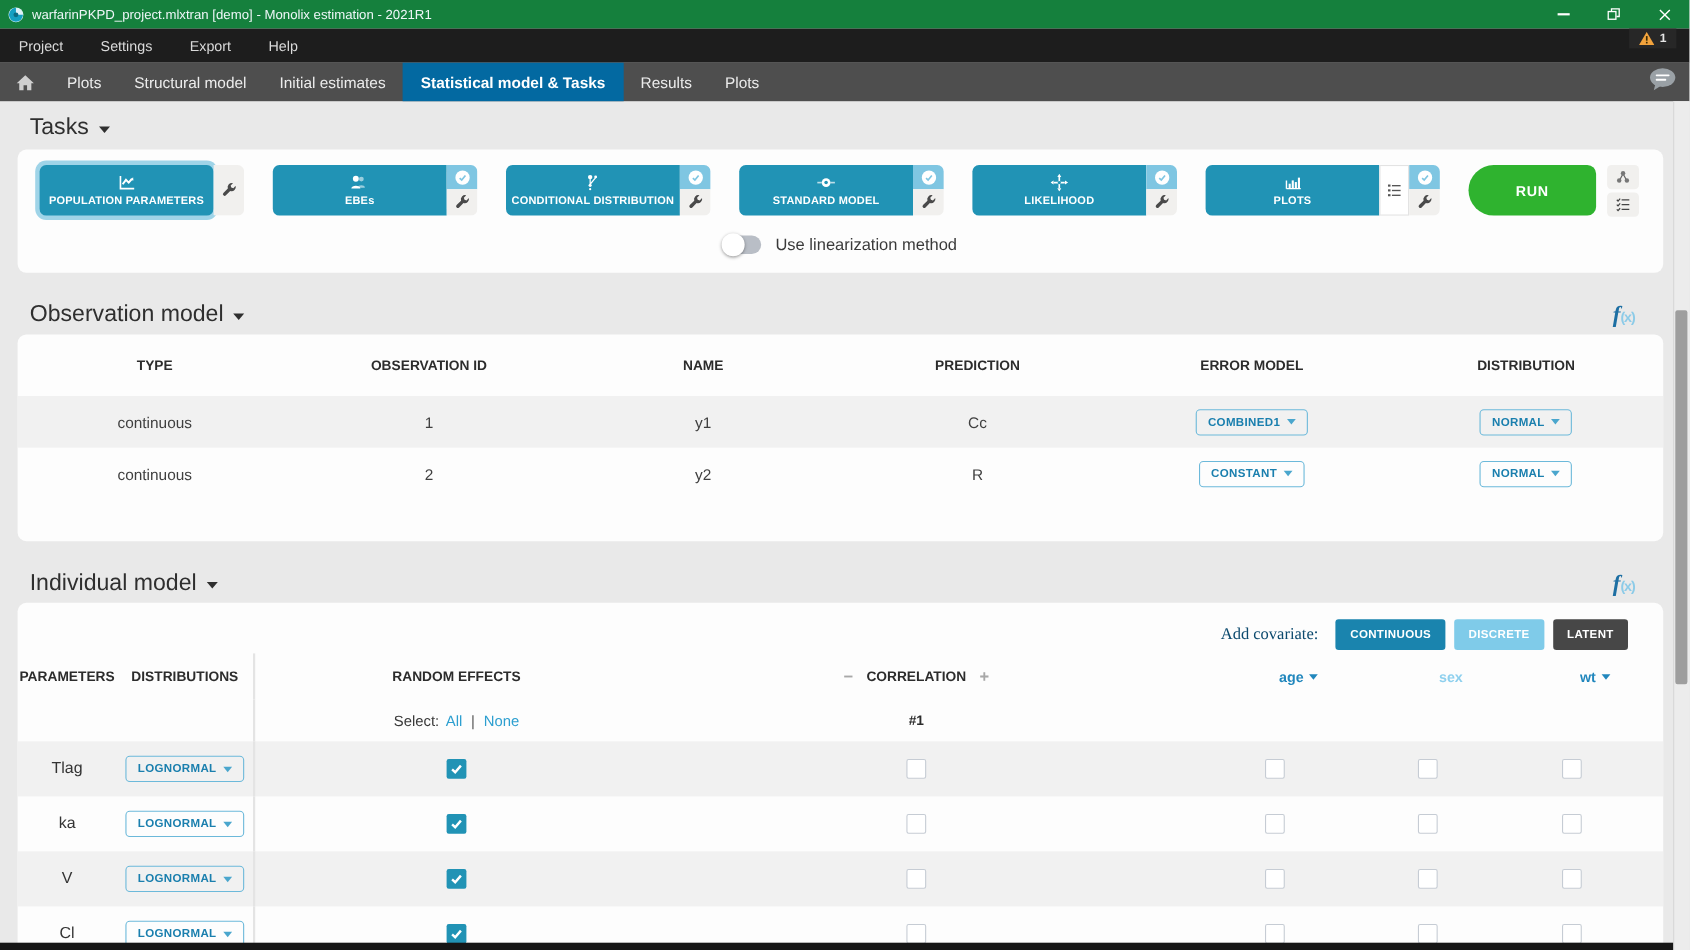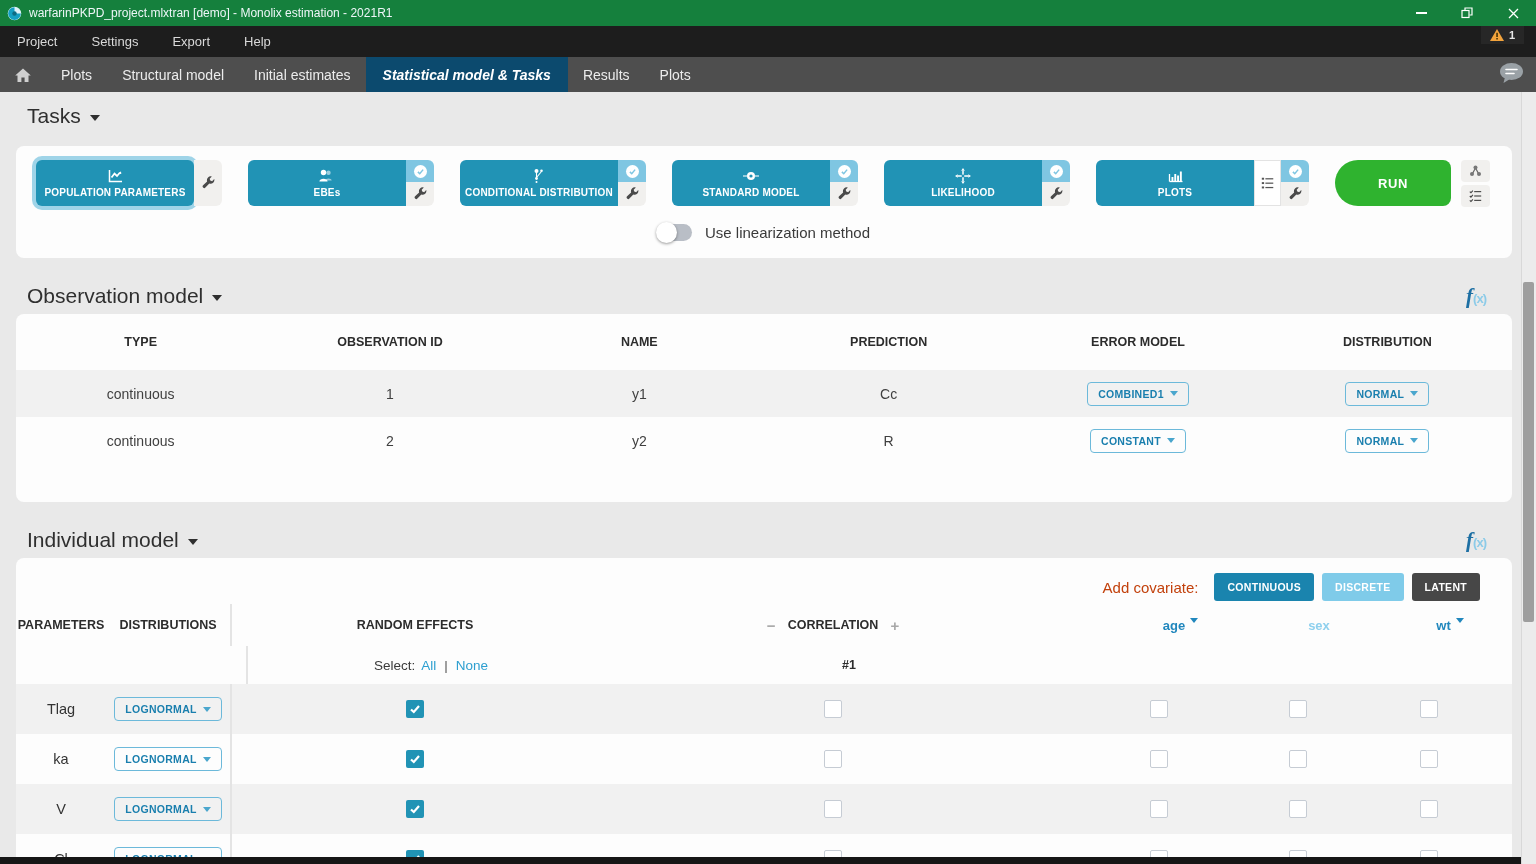--- a/index.html
+++ b/index.html
@@ -17,33 +17,33 @@
   .min-glyph { width:11px; height:1.5px; background:#fff; }
   
   .menubar { height:31px; background:#1d1d1d; display:flex; align-items:flex-start; }
   .menu-item { color:#d9d9d9; font-size:13px; padding:0 17px; height:100%; display:flex; align-items:center; cursor:pointer; }
   .warning-chip { margin-left:auto; margin-right:12px; background:#272727; padding:3px 9px; display:flex; align-items:center; gap:5px; cursor:pointer; }
   .warning-count { color:#e6e6e6; font-size:11px; font-weight:bold; }
   
   .tabbar { height:35px; background:#4e4e4e; display:flex; align-items:stretch; }
   .home-btn { width:46px; display:flex; align-items:center; justify-content:center; cursor:pointer; }
   .tab { color:#ececec; font-size:14px; padding:0 15px; display:flex; align-items:center; cursor:pointer; }
-  .tab.active { background:#0c4a6e; color:#fff; font-weight:bold; padding:0 17px;font-style:italic; }
+  .tab.active { background:#0369a1; color:#fff; font-weight:bold; padding:0 17px; }
   .chat-btn { margin-left:auto; margin-right:12px; align-self:center; cursor:pointer; }
   
   .content { padding:0 24px 0 16px; }
   .section-head { display:flex; align-items:center; margin-left:11px; height:32px; margin-top:8px; }
   .section-title { font-size:21px; color:#2f2f2f; font-weight:normal; }
   .head-caret { width:0; height:0; border-left:5px solid transparent; border-right:5px solid transparent; border-top:6px solid #2f2f2f; margin-left:9px; margin-top:4px; cursor:pointer; }
   .fx-btn { margin-left:auto; margin-right:26px; cursor:pointer; display:flex; align-items:baseline; }
   .fx-f { font-family:"Liberation Serif", serif; font-style:italic; font-weight:bold; font-size:21px; color:#1d6fa3; }
   .fx-x { font-size:13px; font-weight:bold; color:#8ccbe8; letter-spacing:-1px; }
   .card { background:#fdfdfd; border-radius:8px; width:1496px; }
   
-  .tasks-card { height:112px; margin-top:14px; }
+  .tasks-card { height:112px; margin-top:4px; }
   .tasks-row { display:flex; gap:26px; padding:14px 40px 0 20px; align-items:flex-start; }
   .task { display:flex; height:46px; }
   .task-main { width:158px; background:#2193b5; border:none; border-radius:6px 0 0 6px; color:#fff; display:flex; flex-direction:column; align-items:center; justify-content:center; gap:3px; cursor:pointer; }
   .task.selected .task-main { border-radius:6px; box-shadow:0 0 0 4px #9fd4e8; }
   .task-label { font-size:10px; font-weight:bold; letter-spacing:.2px; white-space:nowrap; }
   .task-side { width:28px; display:flex; flex-direction:column; border-radius:0 6px 6px 0; overflow:hidden; }
   .badge { height:22px; background:#7fc6e2; display:flex; align-items:center; justify-content:center; }
   .badge-circle { width:13px; height:13px; background:#fff; border-radius:50%; display:flex; align-items:center; justify-content:center; }
   .wrench-area { flex:1; background:#f1f0ee; display:flex; align-items:center; justify-content:center; cursor:pointer; }
   .list-btn { width:27px; background:#fff; border:1px solid #e3e3e3; display:flex; align-items:center; justify-content:center; cursor:pointer; }
@@ -59,32 +59,32 @@
   .obs-card { margin-top:2px; height:188px; }
   .obs-header, .obs-row { display:grid; grid-template-columns:repeat(6,1fr); align-items:center; text-align:center; }
   .obs-header { height:56px; font-size:12.5px; font-weight:bold; color:#2c2c2c; }
   .obs-row { height:47px; font-size:14px; color:#3f3f3f; }
   .striped { background:#f1f1f1; }
   .dd-btn { display:inline-flex; align-items:center; gap:6px; border:1px solid #6cb9da; border-radius:4px; padding:5px 10px; font-family:inherit; font-size:10.5px; font-weight:bold; color:#1a7fae; background:transparent; letter-spacing:.3px; cursor:pointer; justify-self:center; }
   .dd-btn::after { content:""; width:0; height:0; border-left:4px solid transparent; border-right:4px solid transparent; border-top:5px solid #4aa6cd; }
   
   .ind-card { margin-top:2px; height:350px; border-radius:8px 8px 0 0; overflow:hidden; }
   .cov-row { display:flex; justify-content:flex-end; align-items:center; gap:8px; padding:12px 32px 0 0; height:46px; }
-  .cov-label { font-size:15px; color:#c2410c; margin-right:8px; }
+  .cov-label { font-size:15px; color:#0c4a6e; margin-right:8px;font-family:Liberation Serif, serif; }
   .cov-btn { border:none; color:#fff; font-size:10.5px; font-weight:bold; letter-spacing:.3px; padding:8px 13px; border-radius:3px; cursor:pointer; font-family:inherit; }
   .cov-continuous { background:#1a84ae; }
   .cov-discrete { background:#7fcbe9; }
   .cov-latent { background:#474747; }
   .ind-grid { display:grid; grid-template-columns:90px 124px 368px 470px 182px 95px 167px; align-items:center; }
   .ind-head { height:42px; font-size:12.5px; font-weight:bold; color:#2c2c2c; }
-  .ind-sub { height:38px; font-size:13.5px;padding-left:16px; }
+  .ind-sub { height:38px; font-size:13.5px; }
   .cell { text-align:center; display:flex; align-items:center; justify-content:center; gap:6px; }
   .re-border { border-left:2px solid #e4e4e4; align-self:stretch; }
   .corr-ctl { color:#a8a8a8; font-size:15px; font-weight:bold; cursor:pointer; padding:0 6px; }
-  .cov-head { font-size:13px; font-weight:bold; cursor:pointer; display:inline-flex; align-items:flex-start; gap:5px;margin-left:43px; }
+  .cov-head { font-size:13px; font-weight:bold; cursor:pointer; display:inline-flex; align-items:center; gap:5px;margin-left:43px; }
   .cov-head.blue { color:#2187bd; }
   .cov-head.lightblue { color:#8ed0ee; }
   .cov-caret { width:0; height:0; border-left:4px solid transparent; border-right:4px solid transparent; border-top:5px solid #2187bd; }
   .link { color:#2d9fd0; cursor:pointer; }
   .sep { color:#555; padding:0 2px; }
   .select-lbl { color:#3a3a3a; }
   .corr-num { font-size:12.5px; font-weight:bold; color:#2c2c2c; }
   .param-row { height:50px; font-size:14.5px; color:#333; }
   .checkbox { width:18px; height:18px; border-radius:2px; display:flex; align-items:center; justify-content:center; cursor:pointer; }
   .checkbox.checked { background:#2193b5; }

